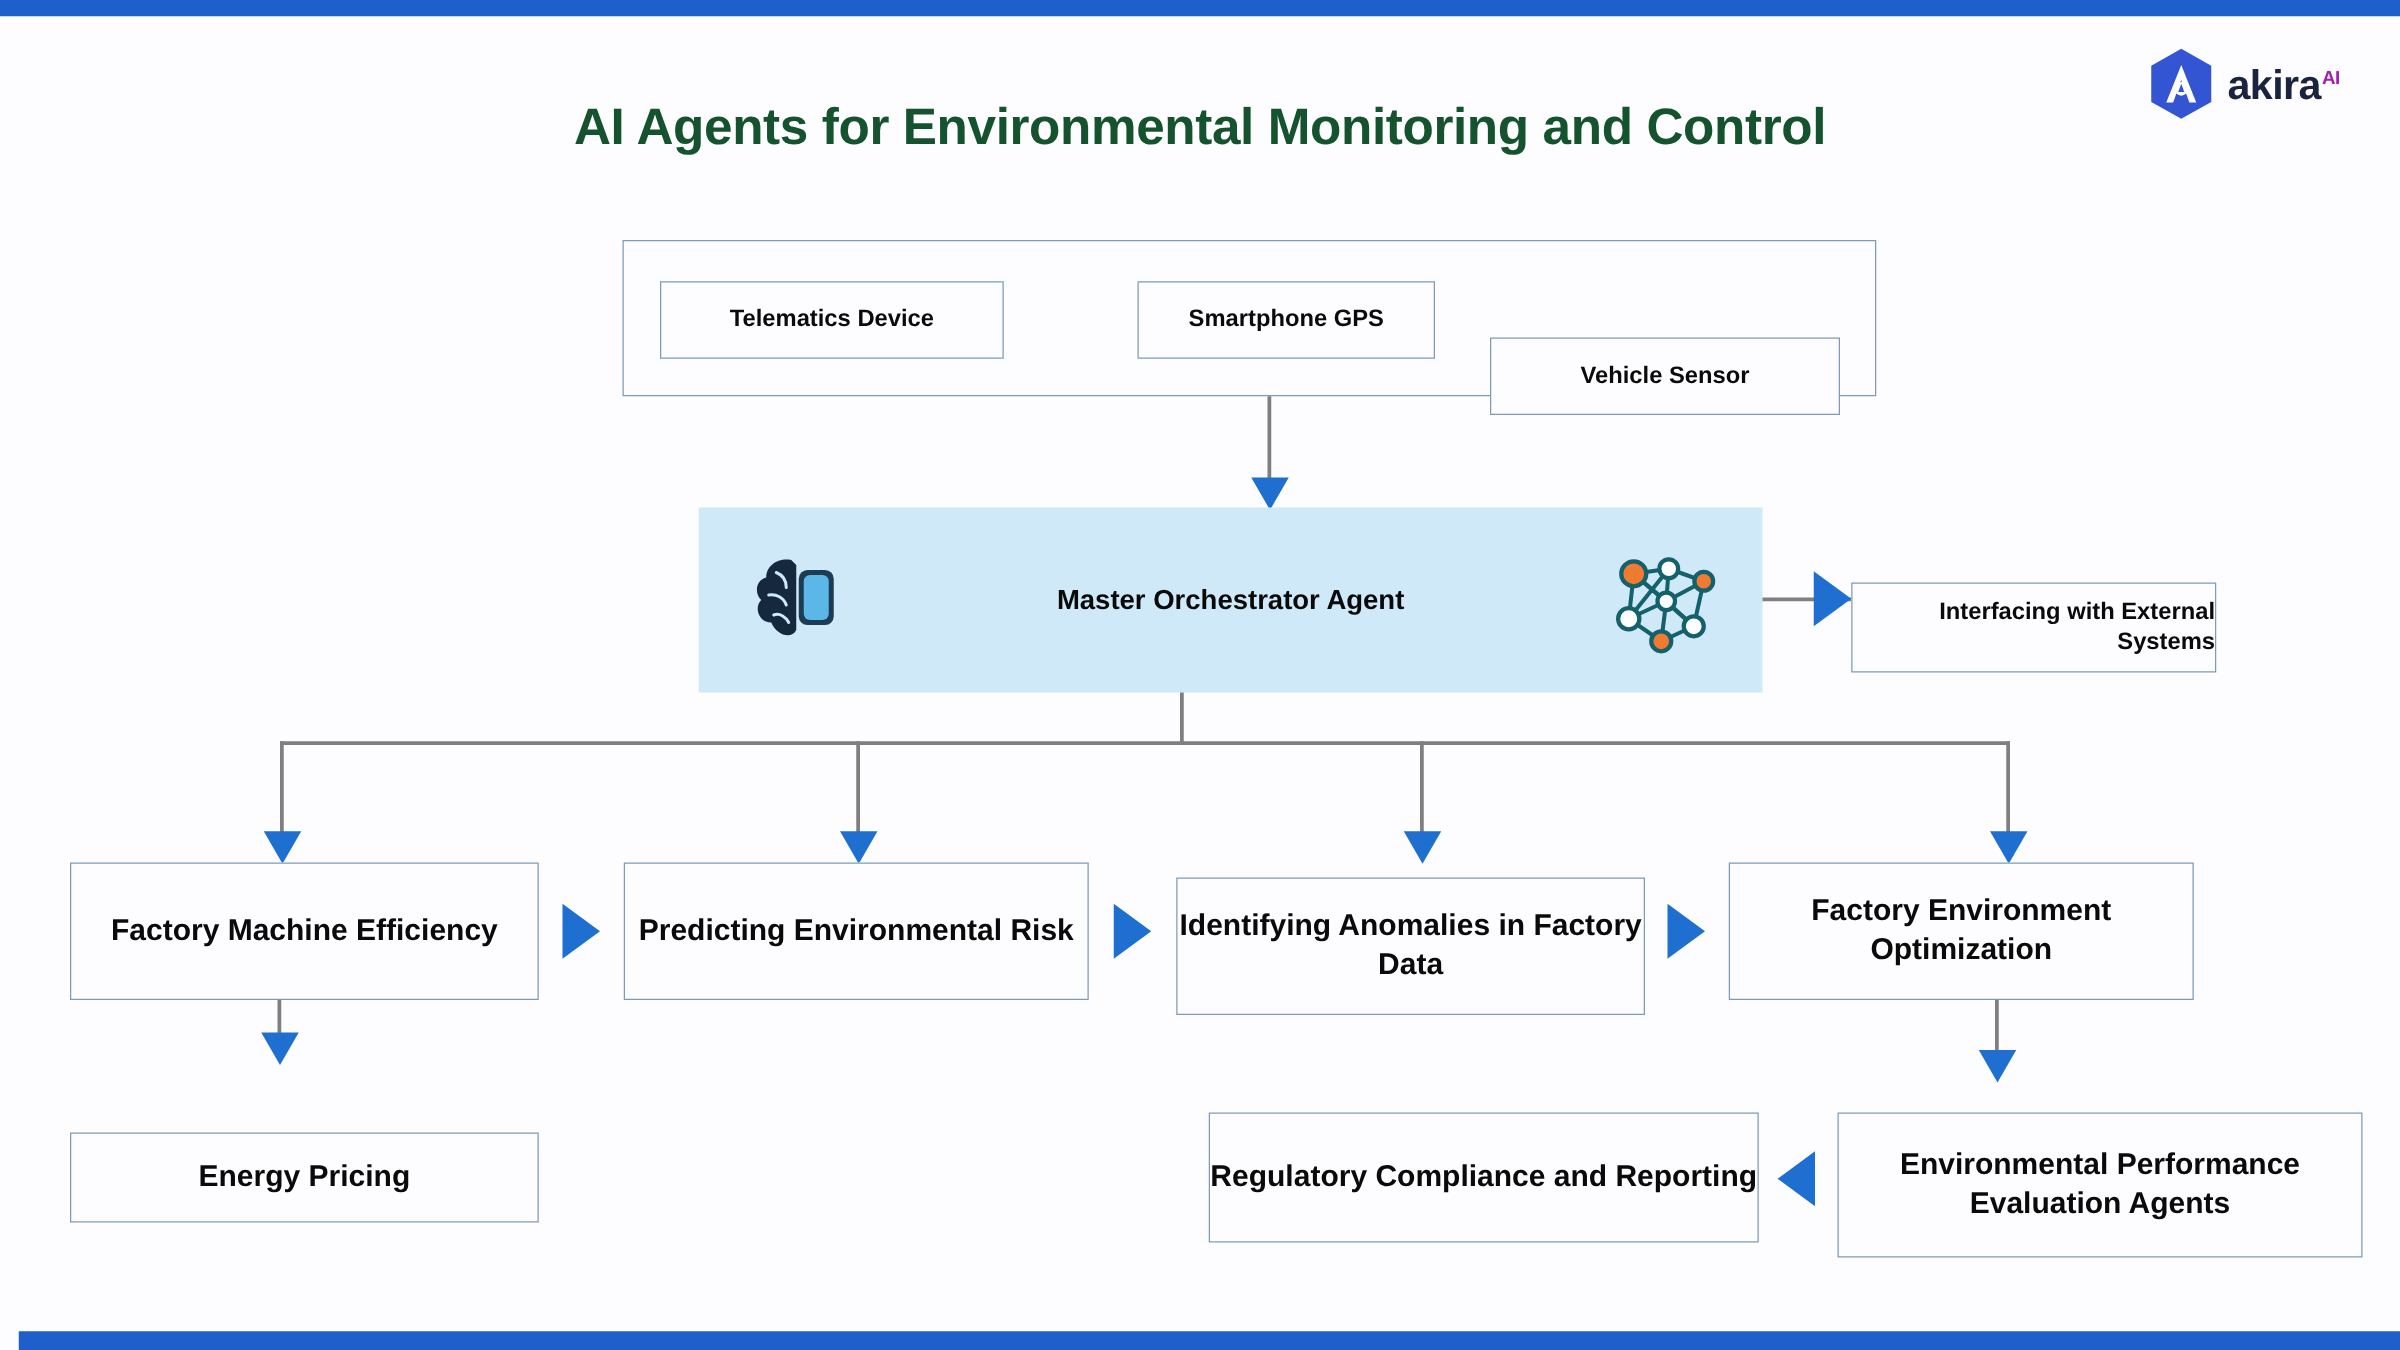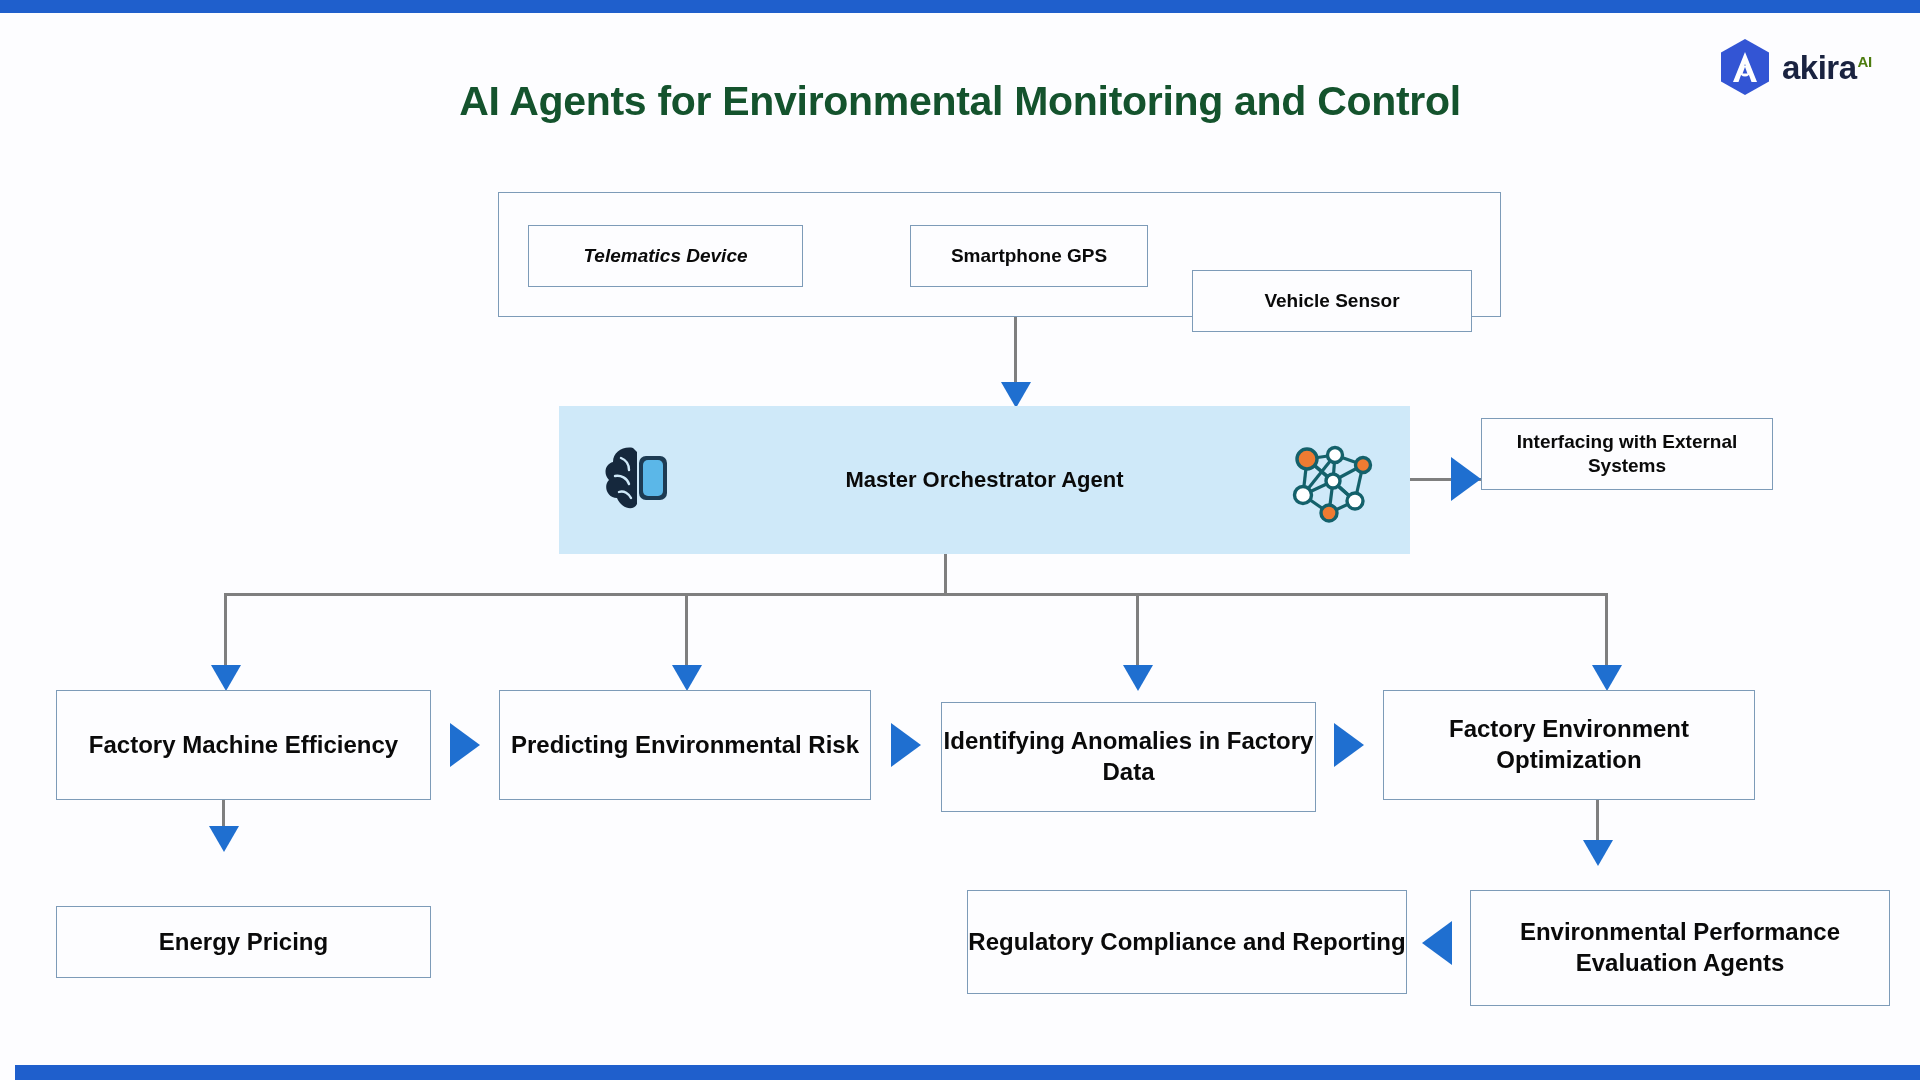--- a/index.html
+++ b/index.html
@@ -54,21 +54,21 @@
     font-size: 33px;
     font-weight: bold;
     color: #1a2340;
     letter-spacing: -0.5px;
     position: relative;
     line-height: 1;
   }
   .logo-sup {
     font-size: 15px;
     font-weight: bold;
-    color: #4d7c0f;
+    color: #a21caf;
     vertical-align: super;
     margin-left: 1px;
   }
 
   
   .title {
     position: absolute;
     left: 0;
     top: 78px;
     width: 1920px;
@@ -101,21 +101,21 @@
     height: 125px;
     border: 1.5px solid #7d9bb8;
     box-sizing: border-box;
     background: #fdfdff;
   }
   .source-box {
     font-size: 19px;
     height: 62px;
     top: 225px;
   }
-  #src-0 { left: 528px;  width: 275px; font-style: italic; }
+  #src-0 { left: 528px;  width: 275px; }
   #src-1 { left: 866px;  width: 238px; margin-left: 44px; }
   #src-2 { left: 1192px; width: 280px; margin-top: 45px; }
 
   .orchestrator {
     position: absolute;
     left: 559px;
     top: 406px;
     width: 851px;
     height: 148px;
     background: #cfe9f9;
@@ -138,24 +138,25 @@
   .network-icon {
     position: absolute;
     right: 33px;
     top: 33px;
     width: 92px;
     height: 85px;
   }
 
   .ext-box {
     left: 1481px;
-    top: 418px;
+    top: 466px;
     width: 292px;
     height: 72px;
     font-size: 19px;
+    text-align: right;
   }
 
   .agent-box {
     font-size: 24px;
     height: 110px;
     top: 690px;
   }
   #agent-0 { left: 56px;  width: 375px; }
   #agent-1 { left: 499px; width: 372px; }
   #agent-2 { left: 941px; width: 375px; margin-top: 12px; }

